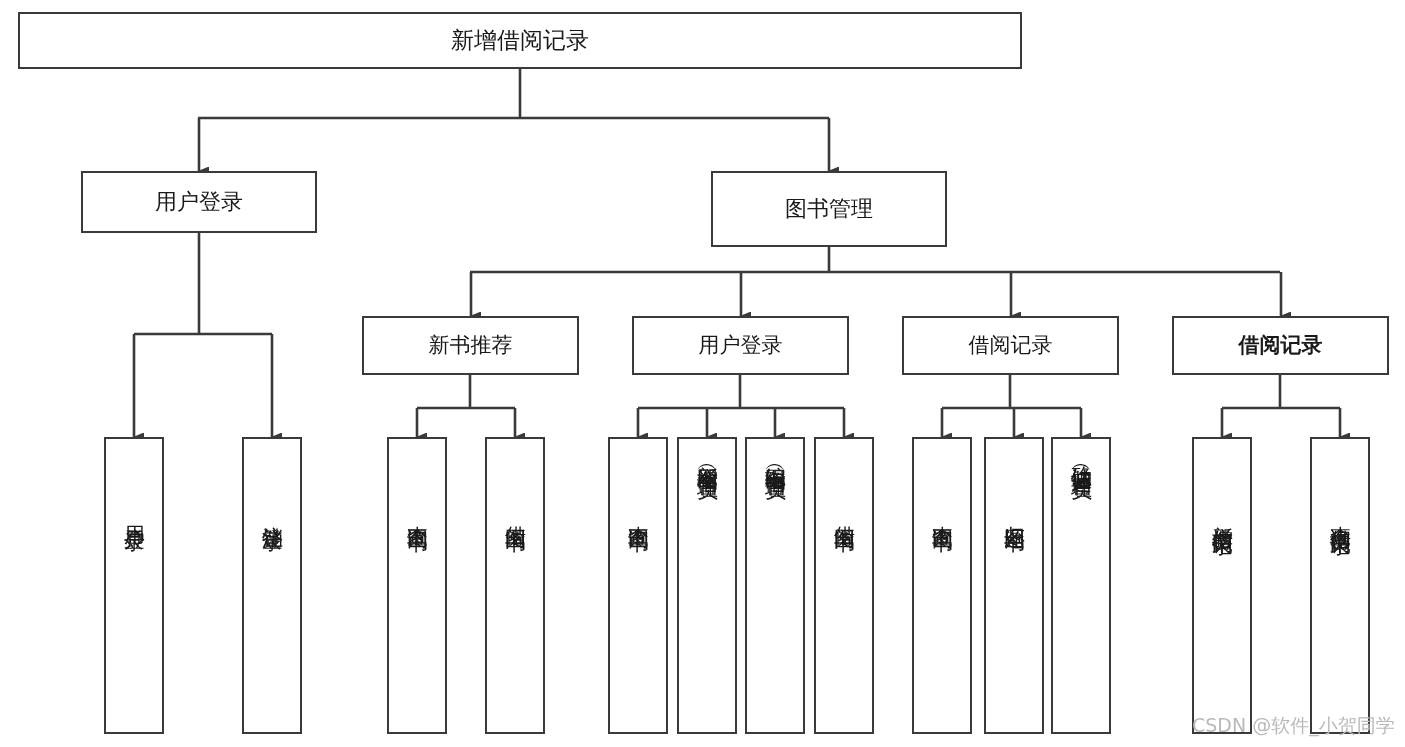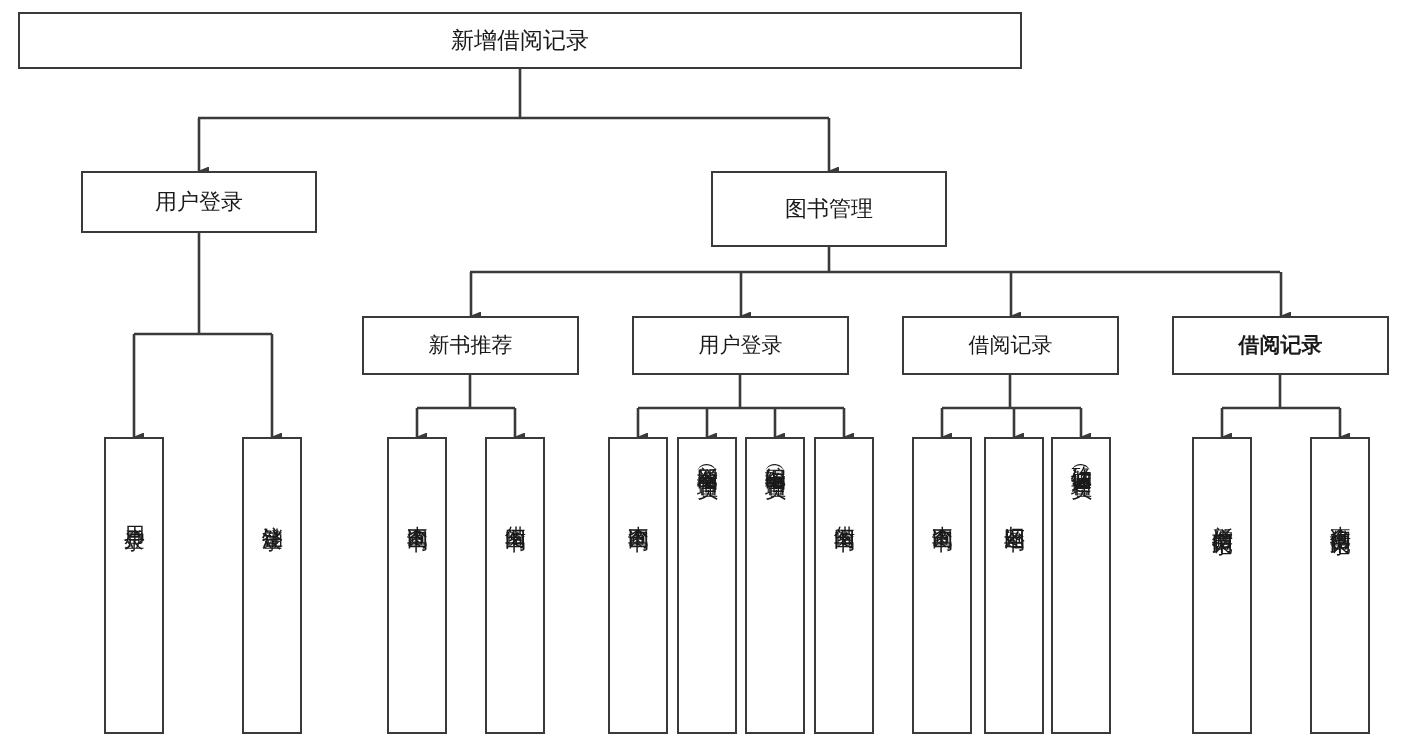--- a/index.html
+++ b/index.html
@@ -185,13 +185,14 @@
         <span class="node-label">确认归还（管理员）</span>
       </div>
       <div class="node node-level4 node-leaf leaf-mid" style="left: 1192px; top: 437px; width: 60px; height: 297px;">
         <span class="node-label">新增借阅记录</span>
       </div>
       <div class="node node-level4 node-leaf leaf-mid" style="left: 1310px; top: 437px; width: 60px; height: 297px;">
         <span class="node-label">查询借阅记录</span>
       </div>
     </div>
 
+  <div id="watermark">CSDN @软件_小贺同学</div>
 </div>
 
 </body></html>

